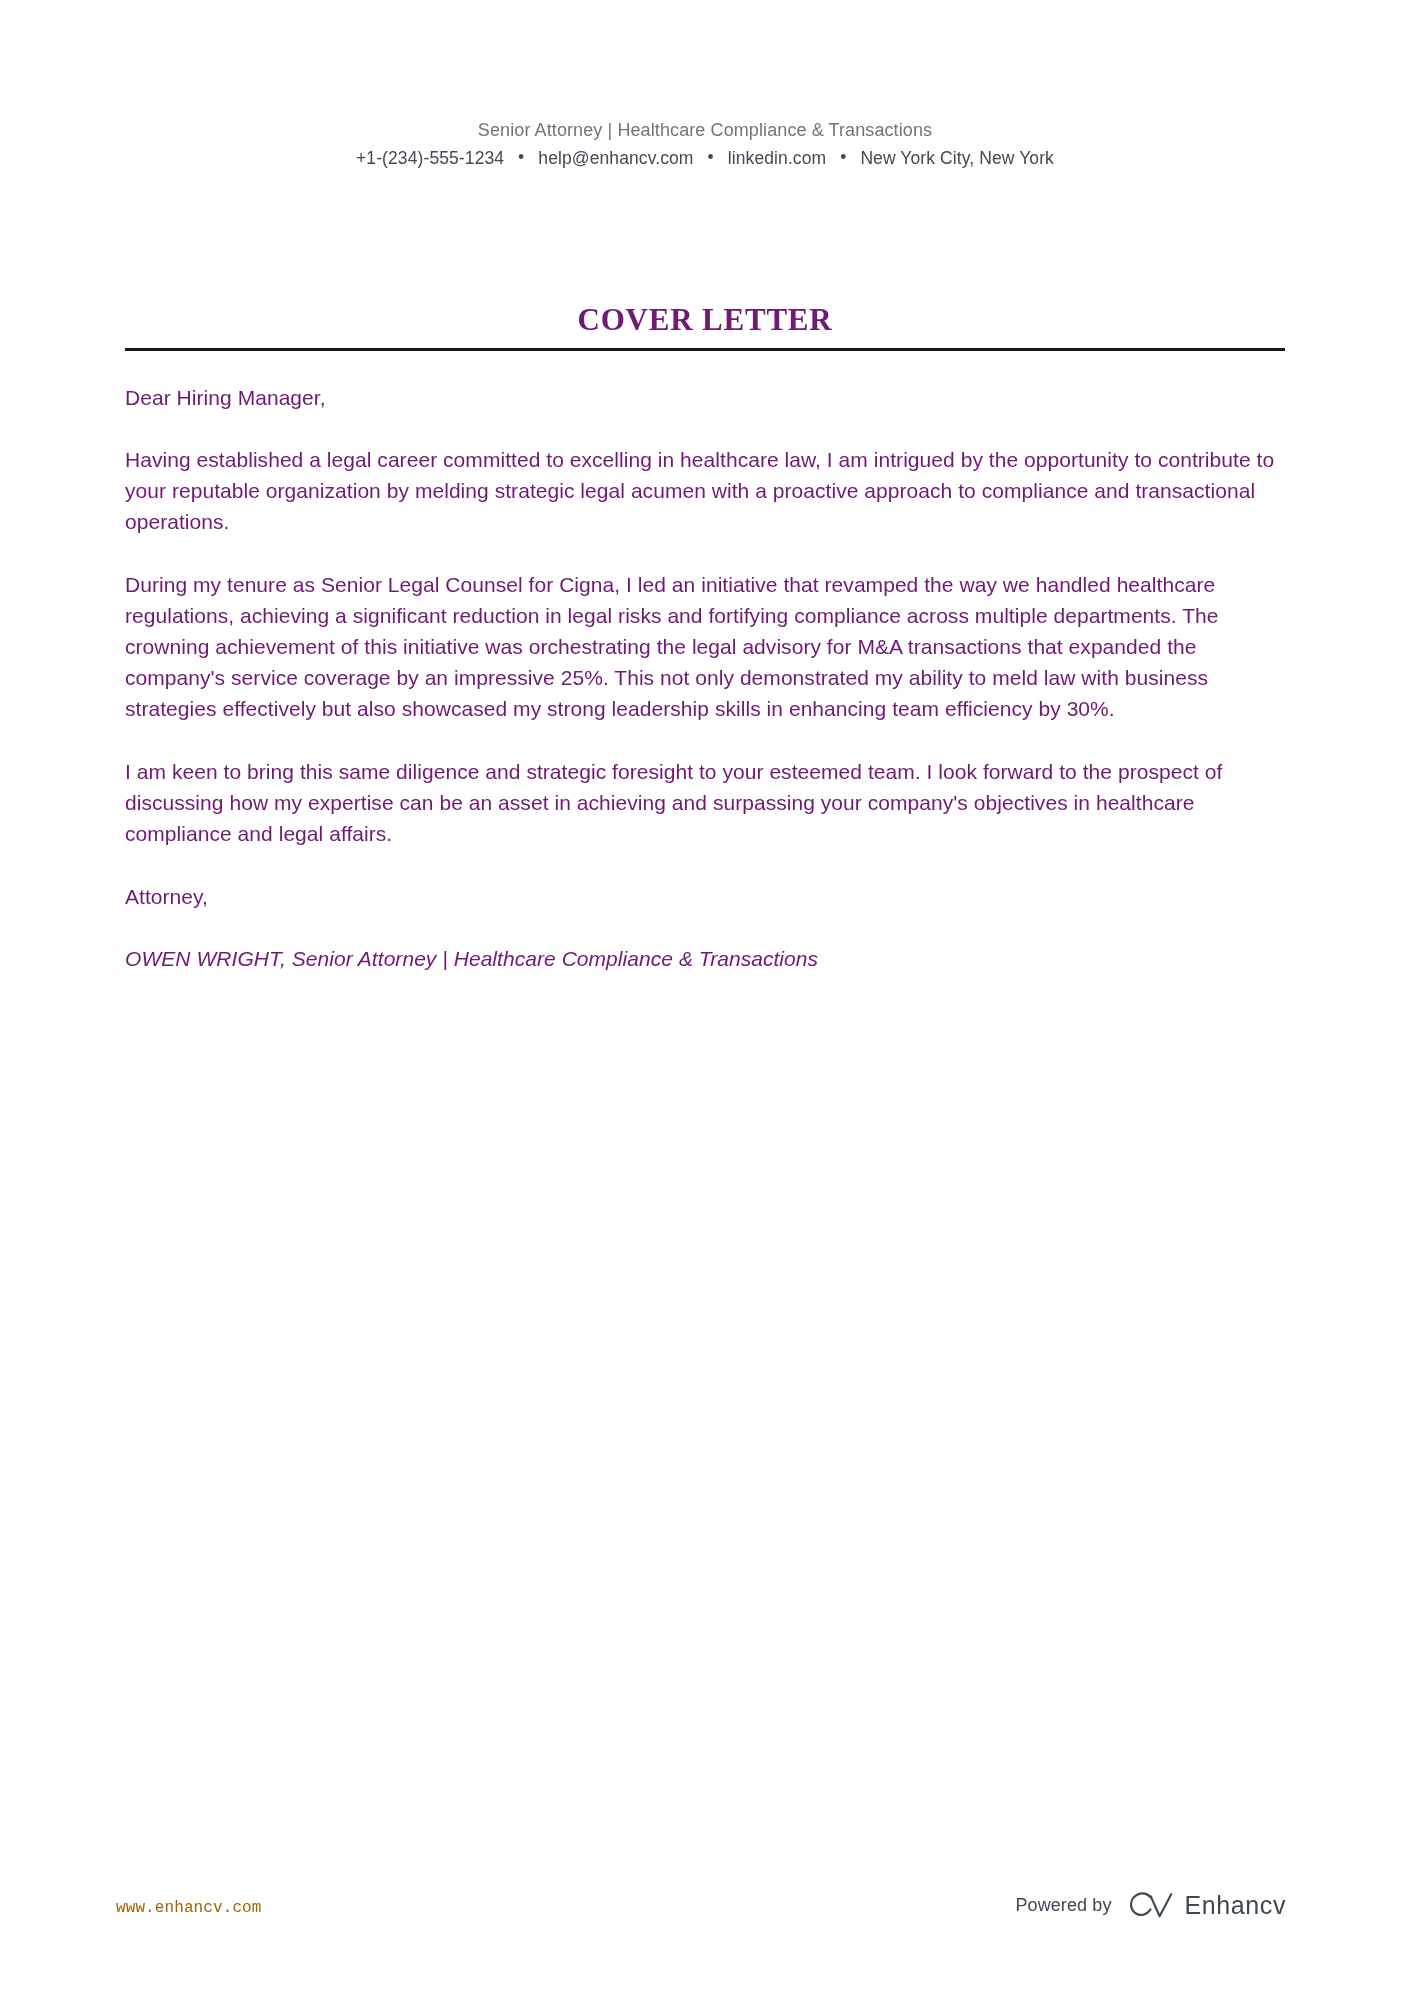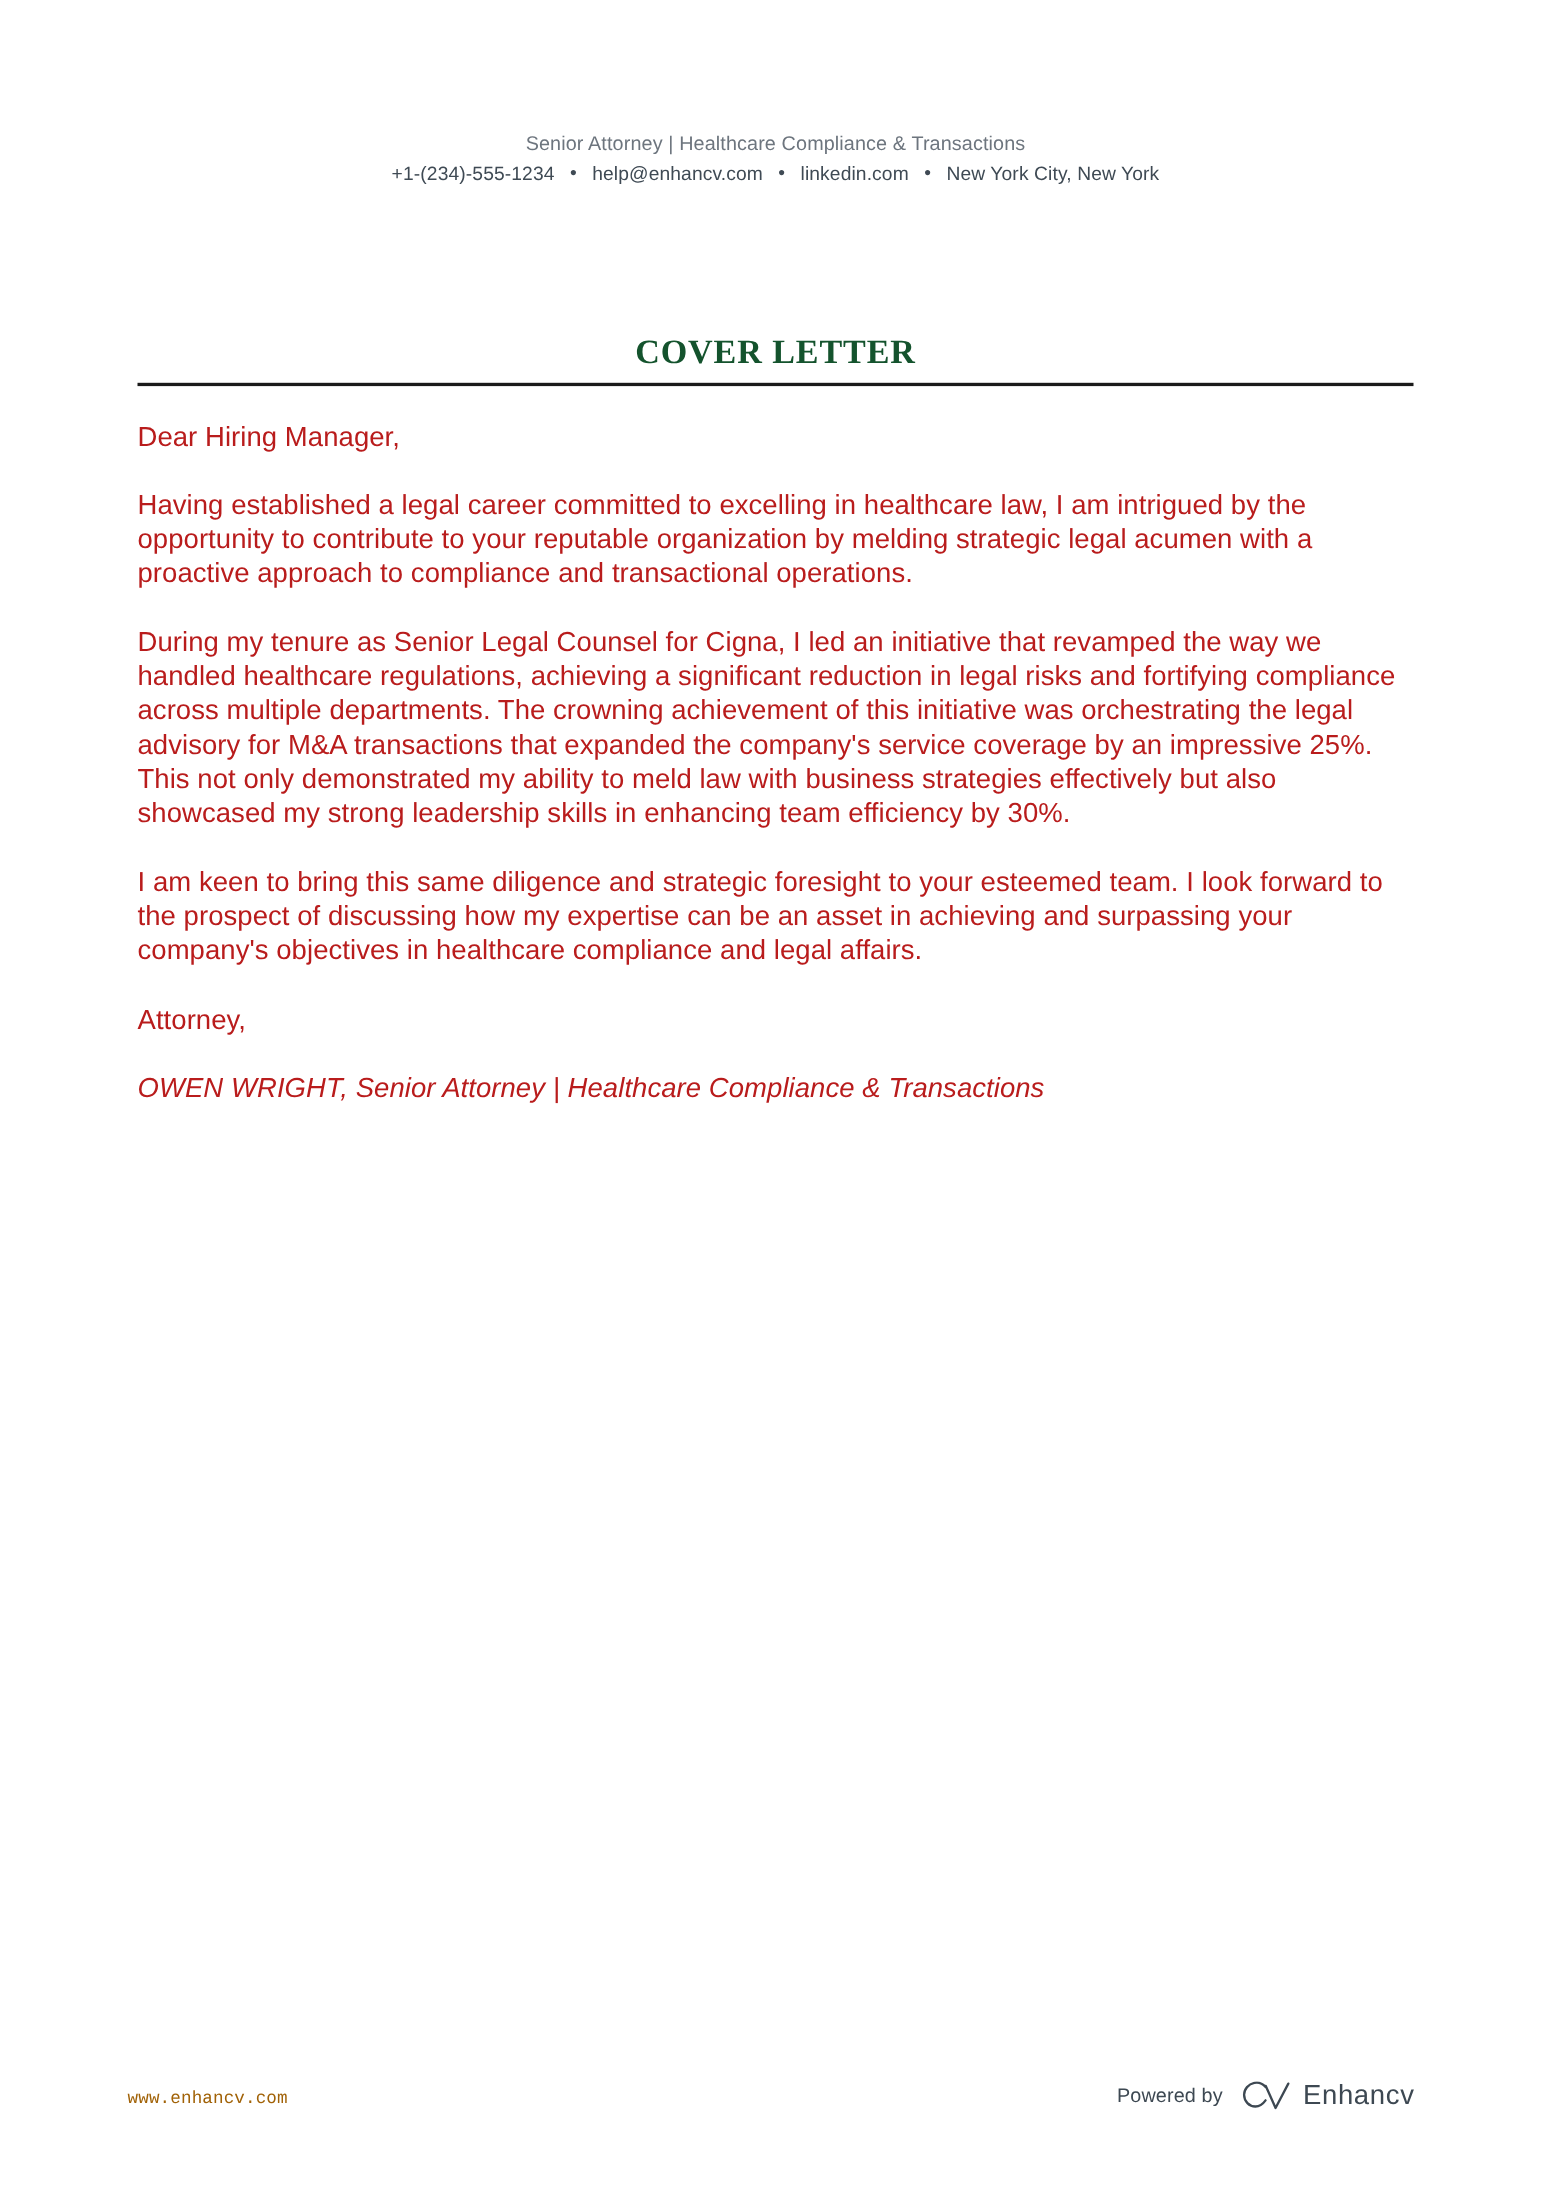--- a/index.html
+++ b/index.html
@@ -67,43 +67,43 @@
   .section-title {
     position: absolute;
     left: 0;
     right: 0;
     top: 302px;
     text-align: center;
     font-family: "Liberation Serif", "DejaVu Serif", serif;
     font-weight: bold;
     font-size: 31px;
     letter-spacing: 0.8px;
-    color: #14532d;
+    color: #701a75;
   }
   .divider {
     position: absolute;
     left: 125px;
     width: 1160px;
     top: 348px;
     height: 3px;
     background: #1a1a1a;
   }
 
   
   .body-wrap {
     position: absolute;
     left: 125px;
     top: 382px;
     width: 1160px;
   }
   .para {
     font-family: "Liberation Sans", sans-serif;
-    font-size: 25px;
+    font-size: 21px;
     line-height: 31px;
-    color: #b91c1c;
+    color: #701a75;
     margin: 0 0 32px 0;
     letter-spacing: 0.05px;
     text-align: left;
   }
   .para.salutation { margin-bottom: 31px; }
   .para.closing    { margin-bottom: 31px; }
   .para.signature  { margin-bottom: 0; font-style: italic; }
 
   
   .footer {

